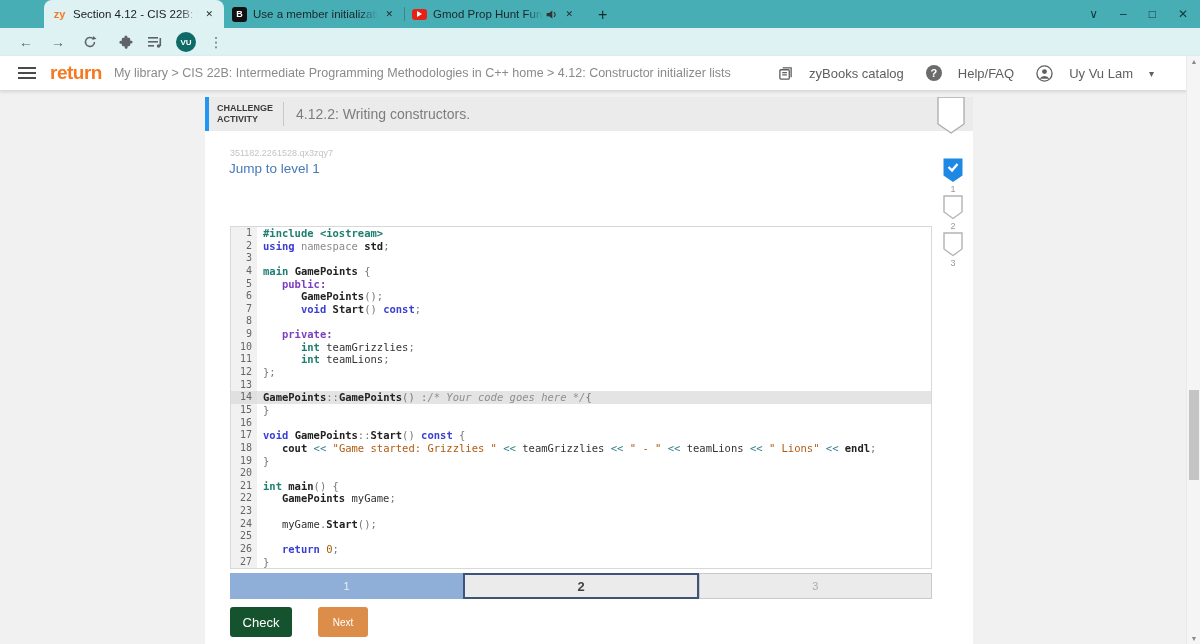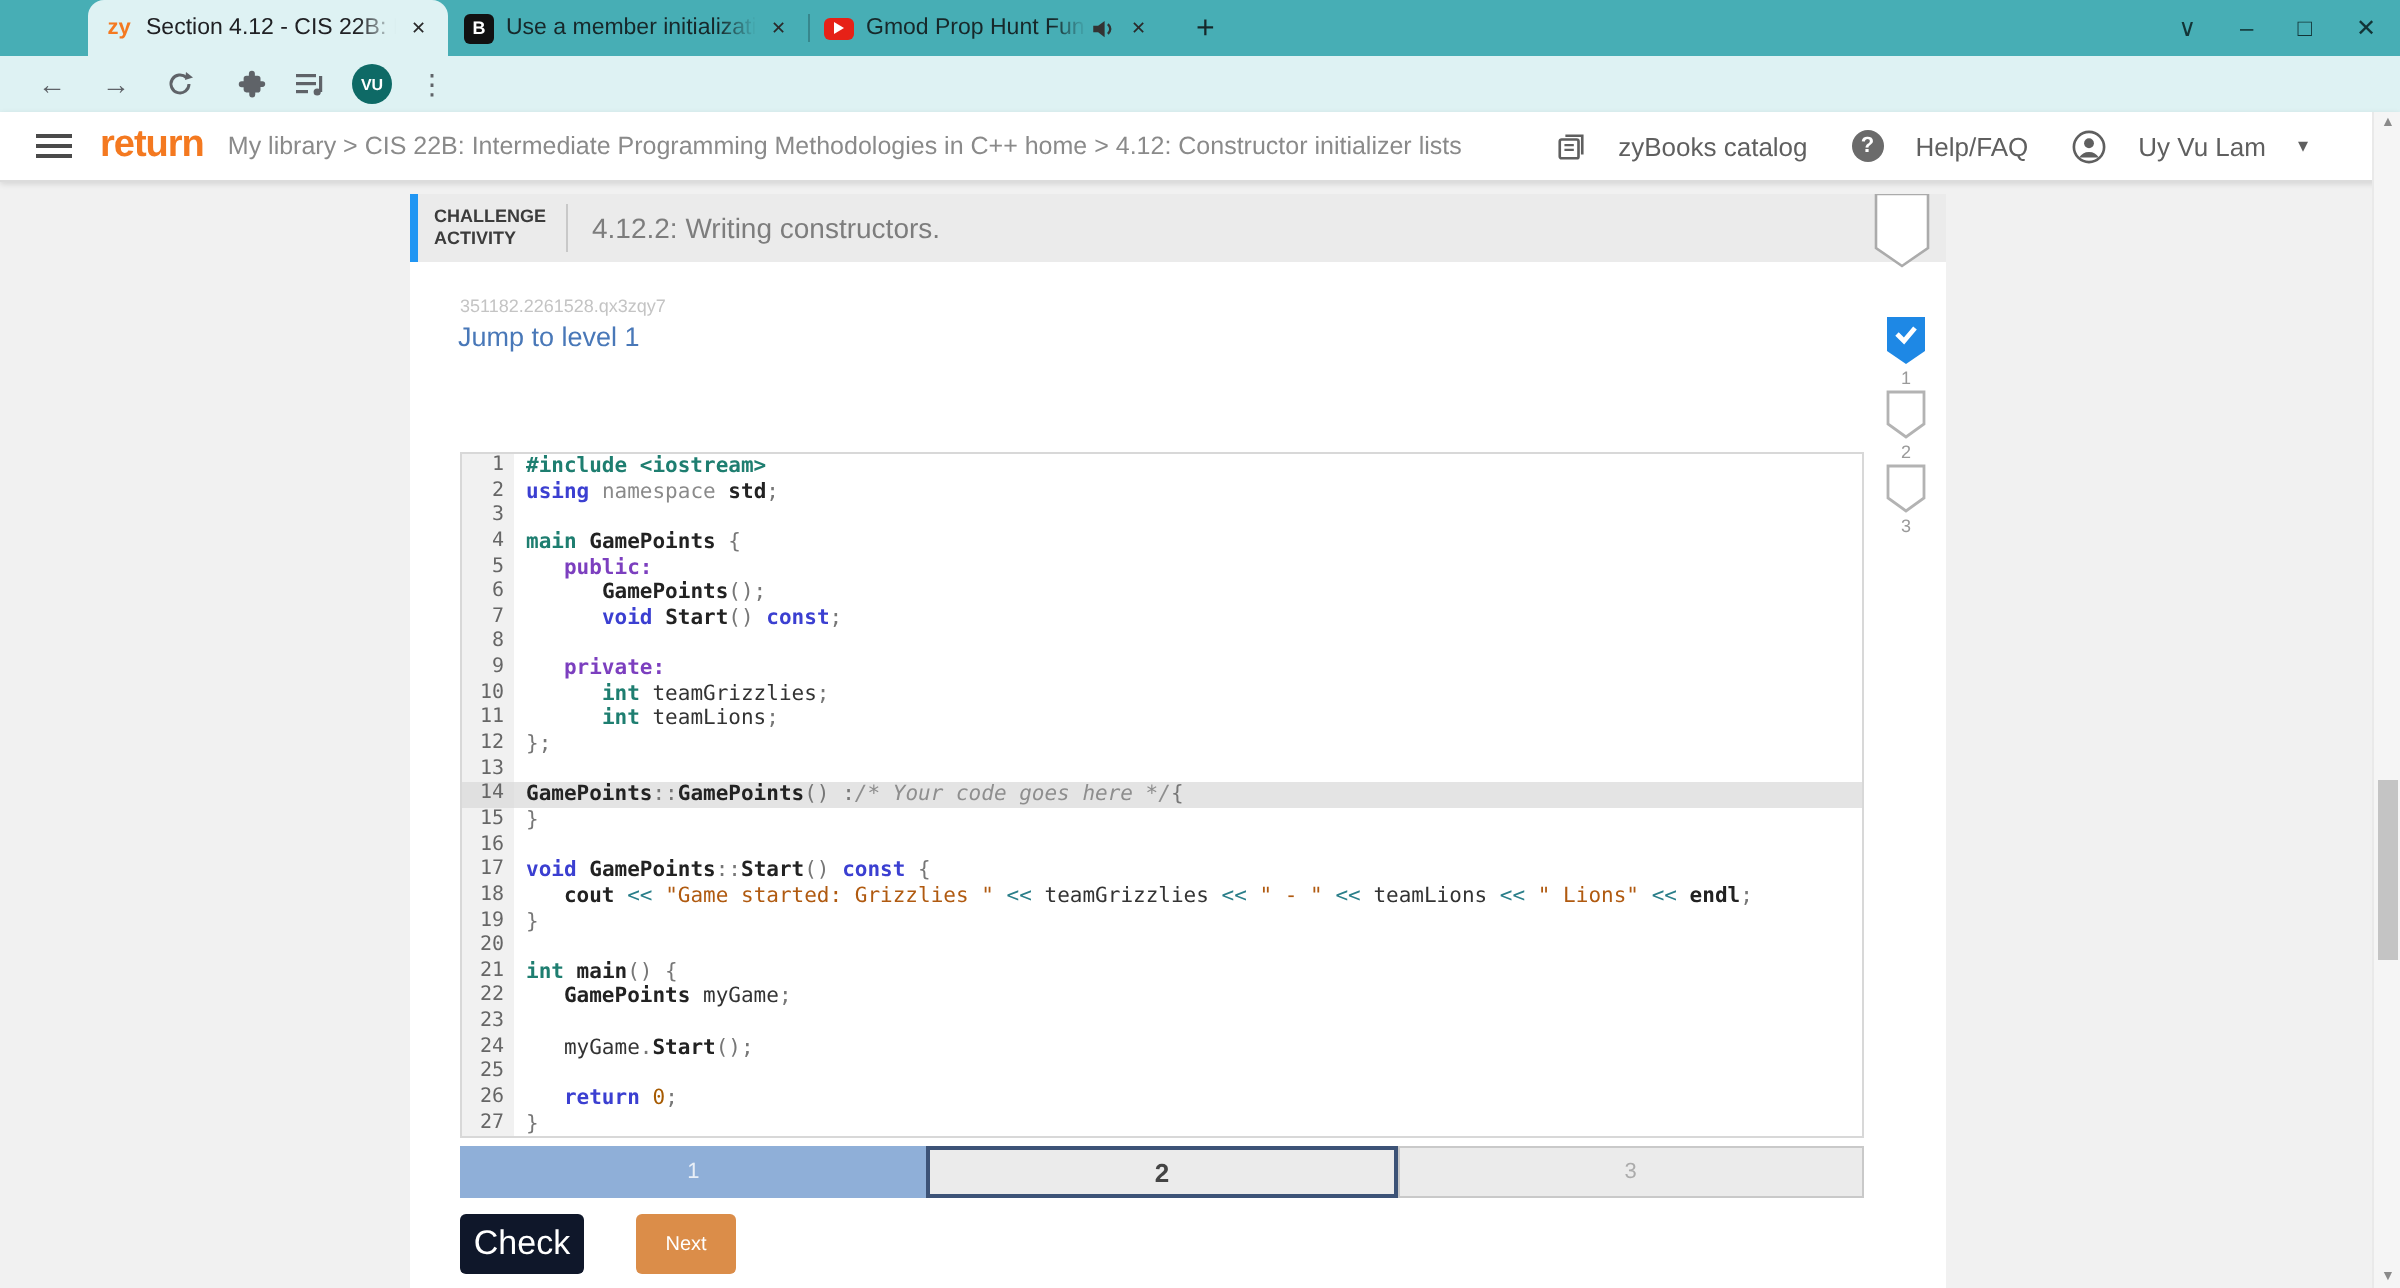--- a/index.html
+++ b/index.html
@@ -84,21 +84,21 @@
   .tk-op   { color:#2A7F8A; }
   .tk-num  { color:#A65A00; }
   .tk-pln  { color:#333; }
 
   
   #progress { position:absolute; left:25px; top:476px; width:702px; height:26px; display:flex; }
   .seg { flex:1; display:flex; align-items:center; justify-content:center; }
   .seg.done { background:#8FAFD8; border:1px solid #8FAFD8; color:rgba(255,255,255,0.8); font-size:11px; }
   .seg.current { background:#EBEBEB; border:2px solid #3D5377; color:#444; font-size:13px; font-weight:bold; }
   .seg.todo { background:#EBEBEB; border:1px solid #C9C9C9; color:#ABABAB; font-size:11px; }
-  #check-btn { position:absolute; left:25px; top:510px; width:62px; height:30px; background:#0f172a; color:#fff; font-size:17px; border:none; border-radius:3px; font-family:"Liberation Sans", sans-serif; }
+  #check-btn { position:absolute; left:25px; top:510px; width:62px; height:30px; background:#14532d; color:#fff; font-size:13px; border:none; border-radius:3px; font-family:"Liberation Sans", sans-serif; }
   #next-btn { position:absolute; left:113px; top:510px; width:50px; height:30px; background:#DB8D49; color:#fff; font-size:10px; border:none; border-radius:3px; font-family:"Liberation Sans", sans-serif; }
 
   
   #scrollbar { position:absolute; right:0; top:56px; width:14px; bottom:0; background:#F5F5F5; border-left:1px solid #E9E9E9; z-index:5; }
   #sb-up { position:absolute; top:2px; left:0; width:14px; text-align:center; font-size:7px; color:#8a8a8a; }
   #sb-down { position:absolute; bottom:2px; left:0; width:14px; text-align:center; font-size:7px; color:#8a8a8a; }
   #sb-thumb { position:absolute; top:334px; left:2px; width:10px; height:90px; background:#C4C4C4; }
 </style>
 </head>
 <body>

